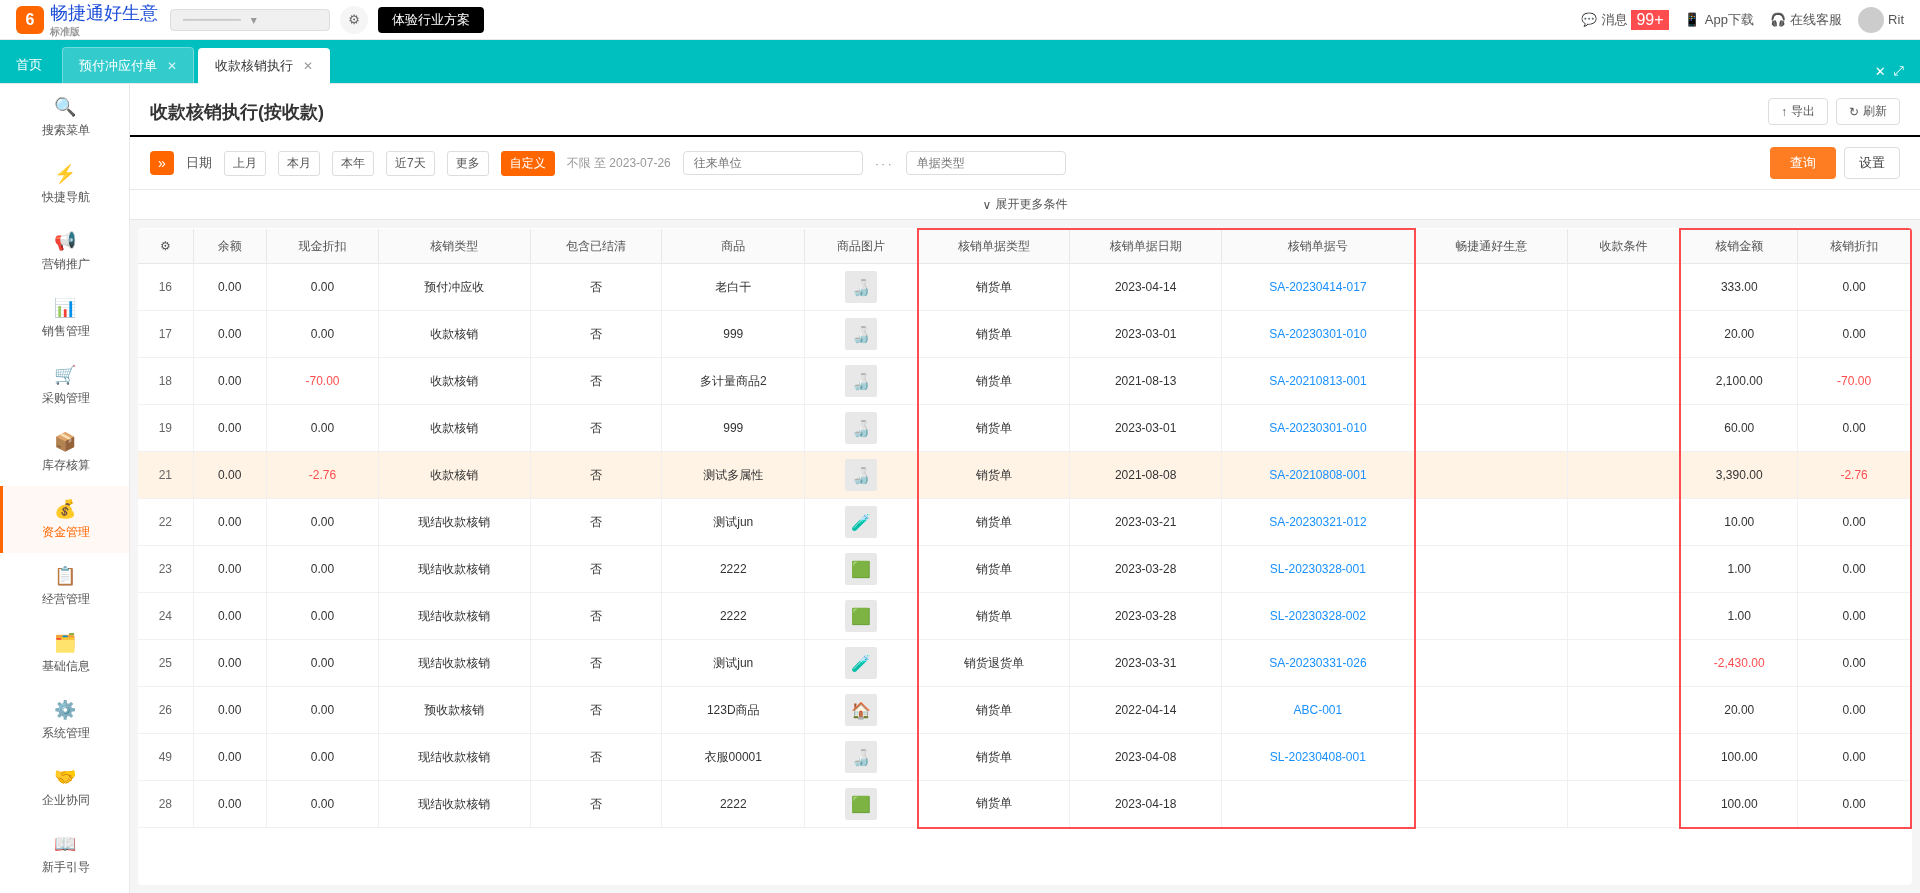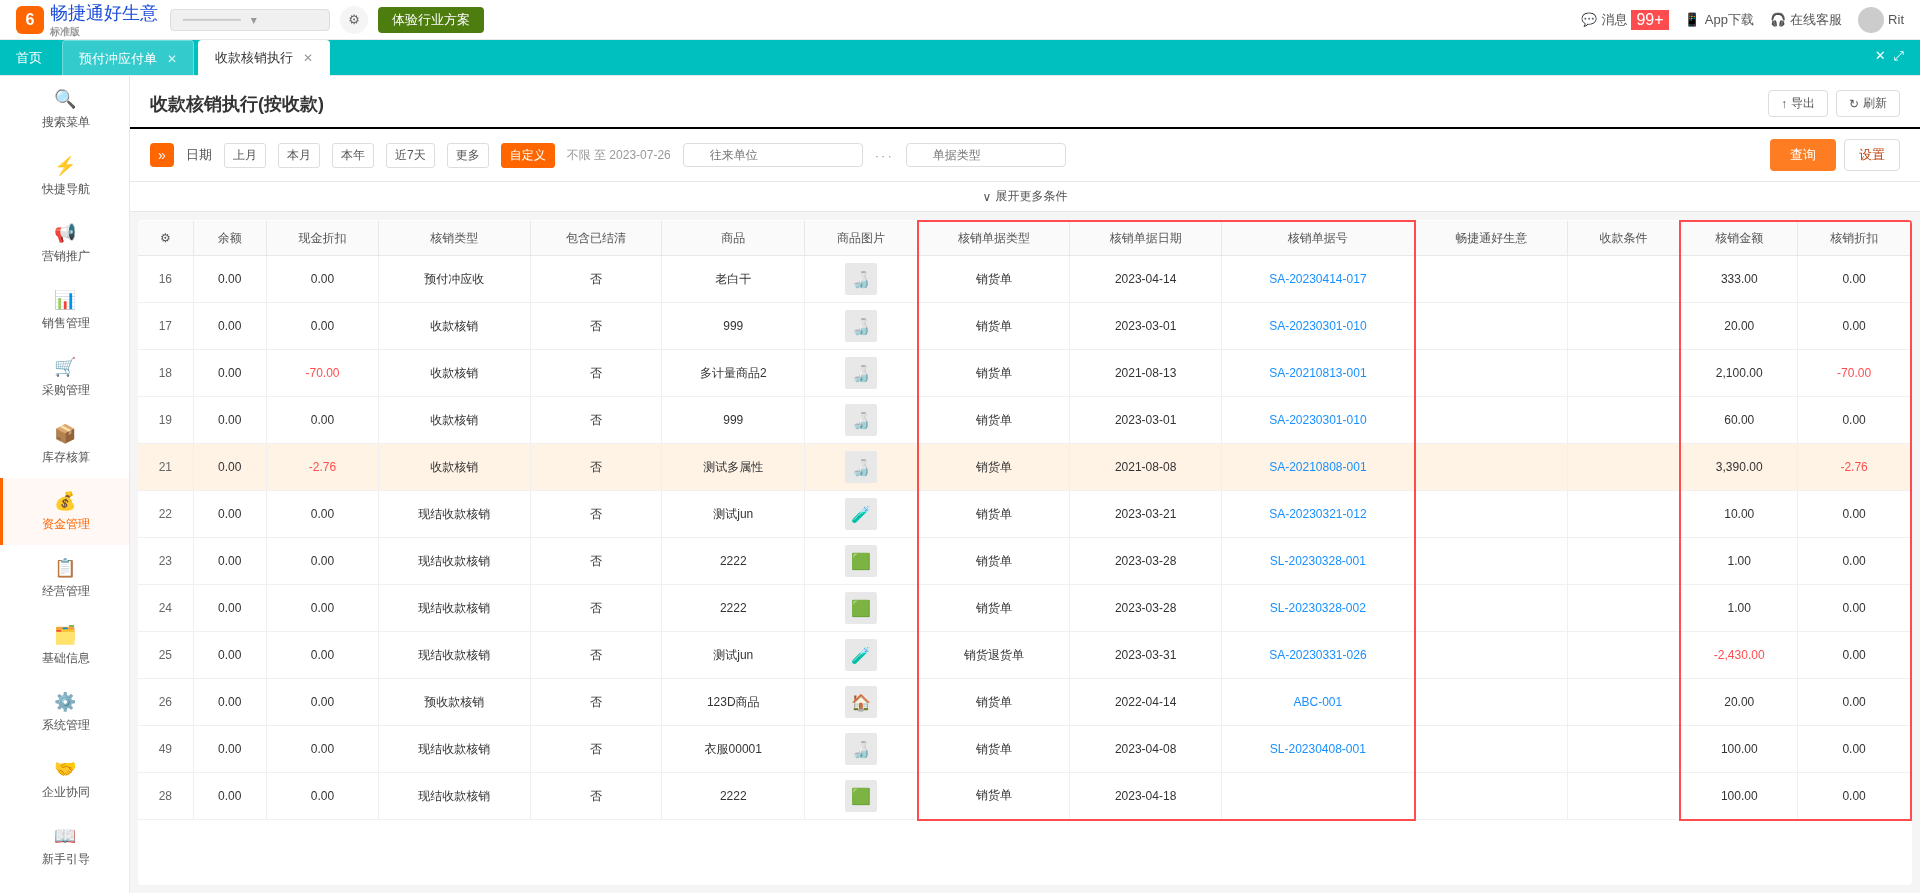--- a/index.html
+++ b/index.html
@@ -5,28 +5,28 @@
     * { box-sizing: border-box; margin: 0; padding: 0; }
     body { font-family: 'Microsoft YaHei', Arial, sans-serif; font-size: 13px; background: #f5f5f5; color: #333; height: 893px; overflow: hidden; display: flex; flex-direction: column; }
 
     
     .top-bar { height: 40px; background: #fff; display: flex; align-items: center; padding: 0 16px; border-bottom: 1px solid #e8e8e8; gap: 12px; flex-shrink: 0; }
     .logo-area { display: flex; align-items: center; gap: 6px; color: #f60; font-weight: bold; font-size: 14px; min-width: 130px; }
     .logo-icon { width: 28px; height: 28px; background: #f60; border-radius: 6px; display: flex; align-items: center; justify-content: center; color: #fff; font-size: 16px; }
     .top-bar-middle { flex: 1; display: flex; align-items: center; gap: 10px; }
     .company-selector { display: flex; align-items: center; gap: 4px; font-size: 13px; color: #999; border: 1px solid #ddd; border-radius: 4px; padding: 2px 10px; background: #fafafa; }
     .settings-btn { width: 28px; height: 28px; border-radius: 50%; background: #f5f5f5; display: flex; align-items: center; justify-content: center; cursor: pointer; color: #666; }
-    .trial-btn { background: #4d7c0f; color: #fff; border: none; border-radius: 4px; padding: 4px 14px; font-size: 13px; cursor: pointer; }
+    .trial-btn { background: #000000; color: #fff; border: none; border-radius: 4px; padding: 4px 14px; font-size: 13px; cursor: pointer; }
     .top-bar-right { display: flex; align-items: center; gap: 16px; font-size: 13px; color: #555; }
     .badge { background: #ff4d4f; color: #fff; border-radius: 0; padding: 1px 5px; font-size: 16px; }
     .top-right-item { display: flex; align-items: center; gap: 4px; cursor: pointer; }
     .user-avatar { width: 26px; height: 26px; border-radius: 50%; background: #ccc; }
 
     
-    .tab-bar { height: 36px; background: #fff; display: flex; border-bottom: 1px solid #e8e8e8; flex-shrink: 0; padding-left: 0; }
+    .tab-bar { height: 44px; background: #fff; display: flex; align-items: flex-end; border-bottom: 1px solid #e8e8e8; flex-shrink: 0; padding-left: 0; }
     .tab { height: 36px; padding: 0 16px; display: flex; align-items: center; gap: 6px; border: 1px solid #e8e8e8; border-bottom: none; border-radius: 4px 4px 0 0; margin-right: 4px; background: #f5f5f5; color: #666; cursor: pointer; font-size: 13px; }
     .tab.active { background: #fff; color: #333; border-bottom: 1px solid #fff; margin-bottom: -1px; }
     .tab-home { background: #fff; border: none; border-bottom: 1px solid transparent; color: #333; font-weight: 500; }
     .tab-close { font-size: 12px; color: #999; margin-left: 4px; cursor: pointer; }
     .tab-bar-actions { margin-left: auto; display: flex; align-items: center; gap: 8px; padding-right: 16px; padding-bottom: 4px; }
 
     
     .main-layout { display: flex; flex: 1; overflow: hidden; }
 
     
@@ -46,24 +46,24 @@
     .btn-refresh { display: flex; align-items: center; gap: 4px; border: 1px solid #ddd; background: #fff; padding: 4px 12px; border-radius: 4px; cursor: pointer; color: #555; font-size: 12px; }
 
     
     .filter-bar { background: #fff; padding: 10px 20px; border-bottom: 1px solid #e8e8e8; flex-shrink: 0; }
     .filter-row { display: flex; align-items: center; gap: 12px; flex-wrap: wrap; }
     .filter-expand-btn { width: 24px; height: 24px; background: #f60; color: #fff; border: none; border-radius: 4px; cursor: pointer; display: flex; align-items: center; justify-content: center; font-size: 14px; }
     .filter-label { color: #555; font-size: 13px; white-space: nowrap; }
     .date-btn { border: 1px solid #ddd; padding: 3px 8px; border-radius: 3px; cursor: pointer; font-size: 12px; color: #555; background: #fff; }
     .date-btn.active { background: #f60; color: #fff; border-color: #f60; }
     .date-range { color: #999; font-size: 12px; }
-    .filter-input { border: 1px solid #ddd; border-radius: 4px; padding: 4px 26px; font-size: 12px; width: 180px; color: #999; }
+    .filter-input { border: 1px solid #ddd; border-radius: 4px; padding: 4px 10px; font-size: 12px; width: 180px; color: #999; }
     .filter-dots { color: #999; letter-spacing: 2px; }
     .btn-query { background: #ff7d22; color: #fff; border: none; border-radius: 4px; padding: 6px 20px; font-size: 13px; cursor: pointer; }
-    .btn-settings-filter { background: #fff; color: #c2410c; border: 1px solid #ddd; border-radius: 4px; padding: 6px 14px; font-size: 13px; cursor: pointer; }
+    .btn-settings-filter { background: #fff; color: #404040; border: 1px solid #ddd; border-radius: 4px; padding: 6px 14px; font-size: 13px; cursor: pointer; }
     .expand-more { display: flex; align-items: center; gap: 4px; color: #555; cursor: pointer; font-size: 12px; justify-content: center; padding: 4px 0; }
     .expand-more-bar { background: #fff; padding: 2px 20px; border-bottom: 1px solid #e8e8e8; flex-shrink: 0; }
 
     
     .table-container { flex: 1; overflow: auto; padding: 0; background: #fff; margin: 8px; border-radius: 4px; position: relative; }
     table { width: 100%; border-collapse: collapse; font-size: 12px; }
     thead { background: #f5f5f5; position: sticky; top: 0; z-index: 2; }
     th { padding: 8px 10px; text-align: center; border-bottom: 1px solid #e8e8e8; border-right: 1px solid #e8e8e8; color: #555; font-weight: 500; white-space: nowrap; background: #fafafa; }
     td { padding: 7px 10px; text-align: center; border-bottom: 1px solid #f0f0f0; border-right: 1px solid #f0f0f0; white-space: nowrap; color: #333; }
     tr.highlighted td { background: #fff3e6; }

